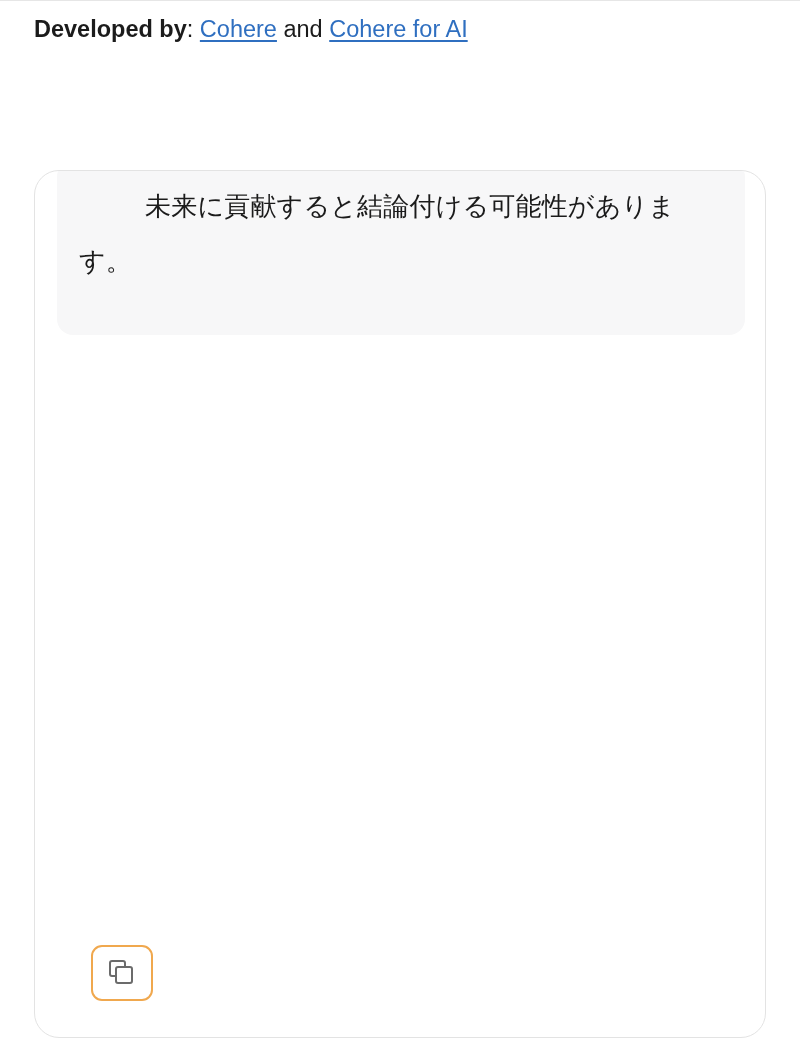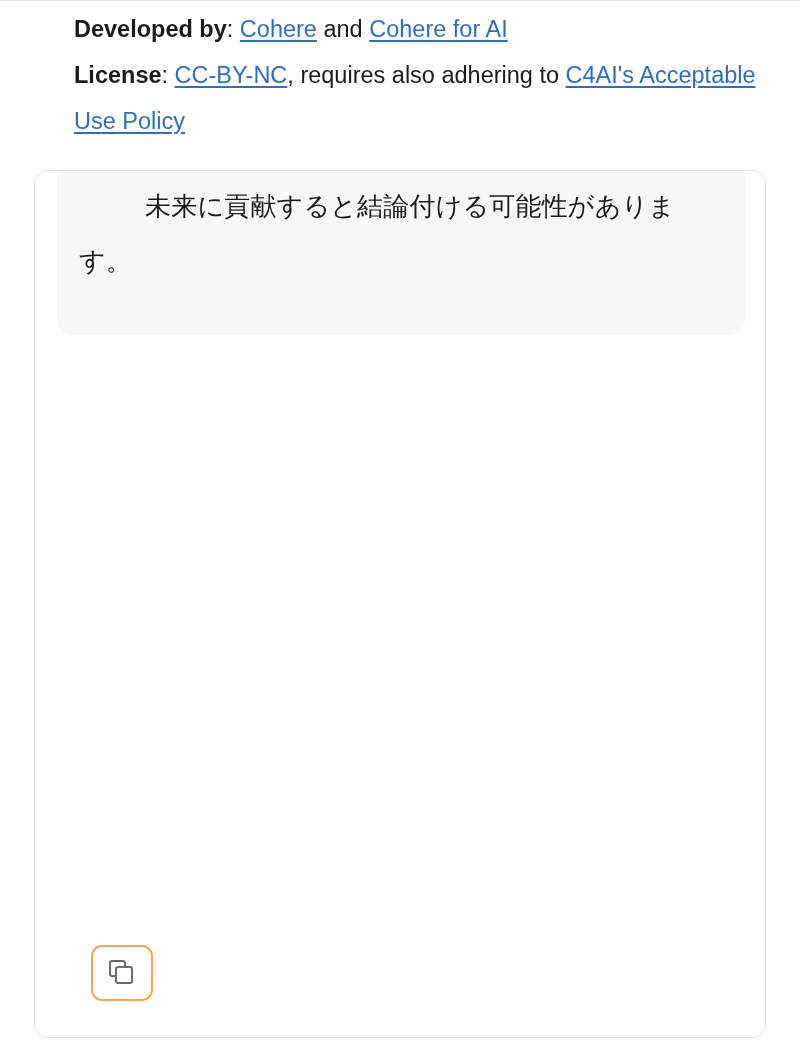--- a/index.html
+++ b/index.html
@@ -14,21 +14,20 @@
     color: #1b1b1b;
     overflow: hidden;
     position: relative;
   }
 
   .page {
     width: 800px;
     height: 1043px;
     box-sizing: border-box;
     position: relative;
-    padding-left: 40px;
   }
 
   .top-rule {
     position: absolute;
     top: 0;
     left: 0;
     width: 800px;
     height: 1px;
     background: #e6e6e6;
   }
@@ -55,21 +54,21 @@
 
   
   .answer-card {
     position: absolute;
     left: 34px;
     top: 170px;
     width: 732px;
     height: 868px;
     box-sizing: border-box;
     border: 1px solid #e3e3e3;
-    border-radius: 14px;
+    border-radius: 25px;
     background: #ffffff;
     overflow: hidden;
   }
 
   .bubble {
     position: absolute;
     left: 22px;
     top: -10px;
     width: 688px;
     background: #f7f7f8;
@@ -138,21 +137,20 @@
 </style>
 </head>
 <body>
 
 <div class="page">
 
   <div class="top-rule"></div>
 
   <div class="meta">
     <div class="meta-line"><span class="meta-key">Developed by</span><span>: </span><a class="link">Cohere</a><span> and </span><a class="link">Cohere for AI</a></div>
-    <div class="meta-line"><span class="meta-key">License</span><span>: </span><a class="link">CC-BY-NC</a><span>, requires also adhering to </span><a class="link">C4AI's Acceptable Use Policy</a></div>
   </div>
 
   <div class="answer-card">
     <div class="bubble">
       <p class="jp first">未来に貢献すると結論付ける可能性があります。</p>
     </div>
 
     <div class="copy-btn">
       <span class="copy-glyph">
         <span class="sheet-back"></span>

